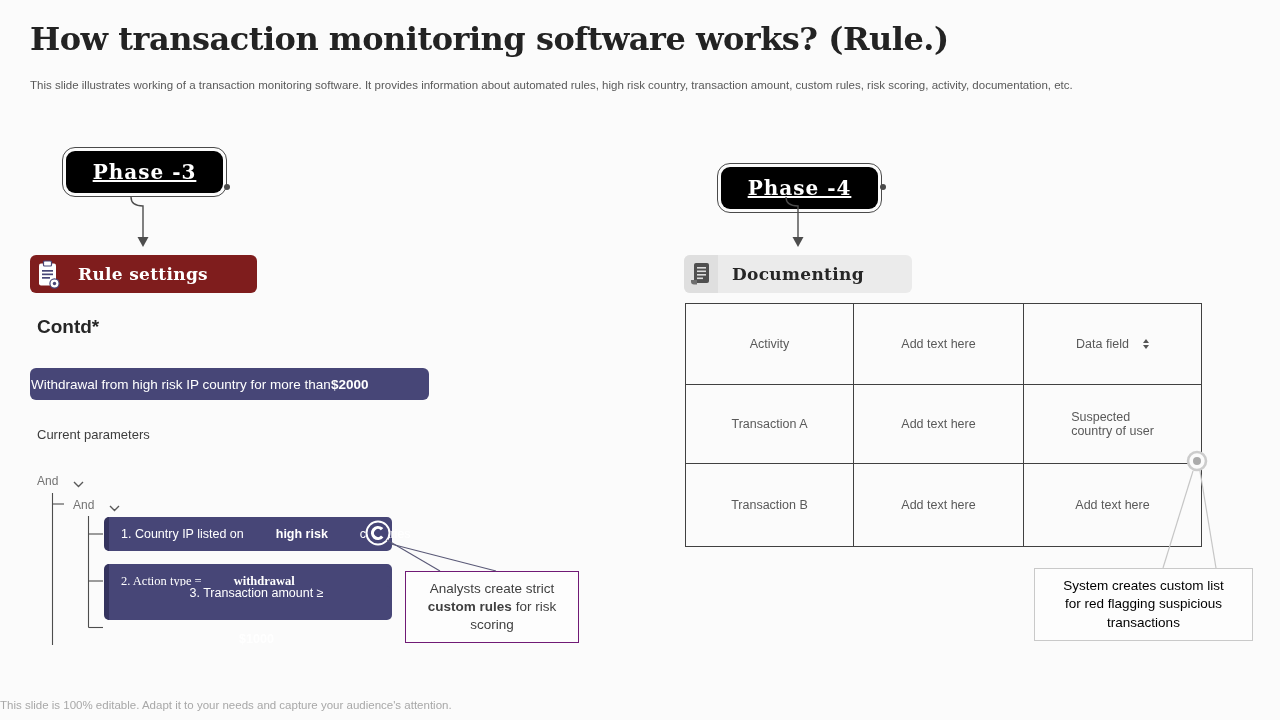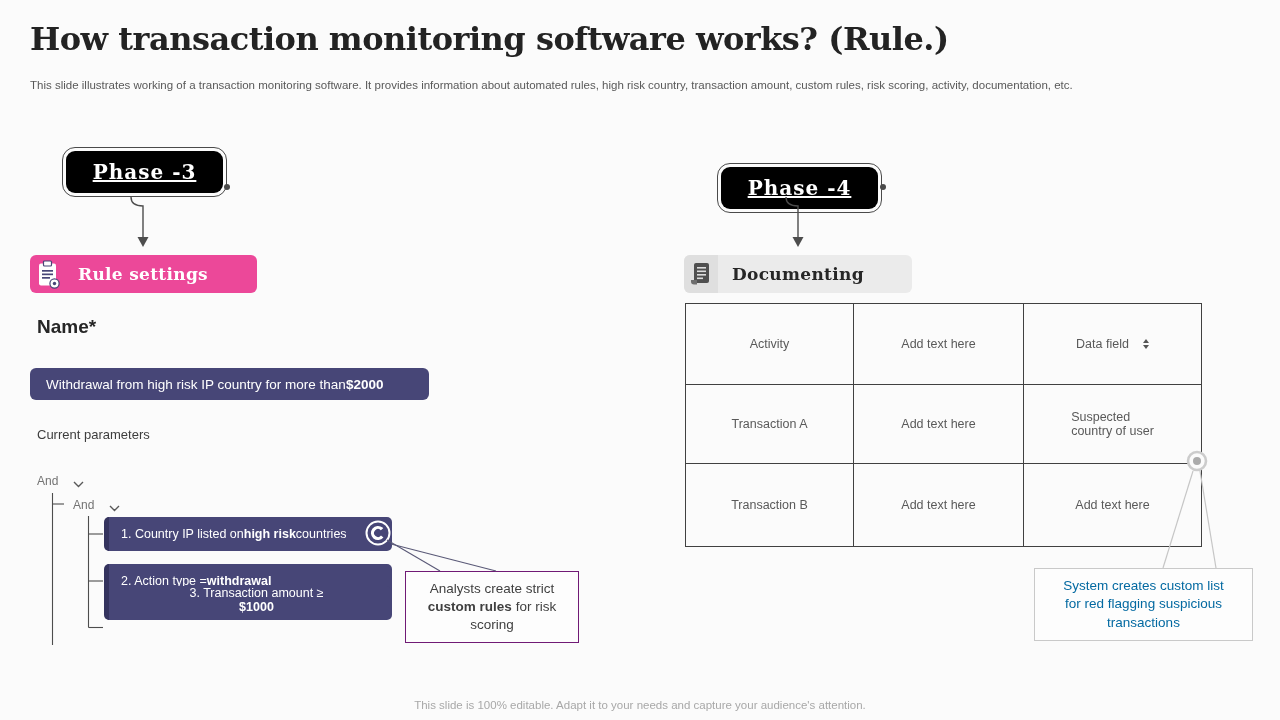--- a/index.html
+++ b/index.html
@@ -12,60 +12,60 @@
 
   
   .badge{position:absolute;width:165px;height:50px;border:1.5px solid #4a4a4a;border-radius:13px;box-sizing:border-box;}
   .badge-inner{position:absolute;inset:3px;background:#000000;border-radius:9px;
                display:flex;align-items:center;justify-content:center;color:#ffffff;
                font-family:"DejaVu Serif",serif;font-weight:700;font-size:20px;letter-spacing:1px;text-decoration:underline;}
   .badge-dot{position:absolute;width:6px;height:6px;border-radius:50%;background:#4a4a4a;}
 
   
   .section-bar{position:absolute;top:255px;height:38px;border-radius:6px;display:flex;align-items:center;box-sizing:border-box;}
-  .bar-navy{left:30px;width:227px;background:#ec4899;color:#ffffff;}
+  .bar-navy{left:30px;width:227px;background:#7f1d1d;color:#ffffff;}
   .bar-gray{left:684px;width:228px;background:#ebebeb;color:#262626;}
   .bar-icon-cell{width:38px;height:38px;display:flex;align-items:center;justify-content:center;flex:0 0 auto;border-radius:6px 0 0 6px;}
   .bar-icon-cell.gray{background:#dfdfdf;width:34px;}
   .section-label{font-family:"DejaVu Serif",serif;font-weight:700;font-size:17px;margin-left:10px;letter-spacing:0.3px;}
   .bar-gray .section-label{margin-left:14px;}
 
   .name-label{position:absolute;left:37px;top:316px;font-size:19px;font-weight:700;color:#262626;}
   .pill{position:absolute;left:30px;top:368px;width:399px;height:32px;background:#474677;border-radius:6px;
-        color:#ffffff;font-size:13.5px;display:flex;align-items:center;padding-left:16px;box-sizing:border-box;}
+        color:#ffffff;font-size:13.5px;display:flex;align-items:center;padding-left:1px;box-sizing:border-box;}
   .params-label{position:absolute;left:37px;top:427px;font-size:13px;color:#3d3d3d;}
 
   .and-row{position:absolute;font-size:12px;color:#737373;display:flex;align-items:flex-end;}
   .chev{margin-left:15px;display:inline-flex;}
 
   .rule-box{position:absolute;left:104px;width:288px;height:34px;background:#474677;
             border-left:5px solid #34335e;border-radius:5px;color:#ffffff;font-size:12.5px;
-            display:flex;align-items:center;padding-left:12px;box-sizing:border-box;white-space:nowrap;}
+            display:flex;align-items:center;padding-left:12px;box-sizing:border-box;white-space:nowrap;gap:32px;}
   .b{font-weight:700;}
   .target-wrap{position:absolute;left:364px;top:519px;width:28px;height:28px;}
 
   .callout{position:absolute;background:#fdfdfd;display:flex;align-items:center;justify-content:center;
            text-align:center;box-sizing:border-box;line-height:1.35;}
   .callout-left{left:405px;top:571px;width:174px;height:72px;border:1px solid #701a75;color:#3f3f3f;font-size:13.5px;padding:0 12px;}
-  .callout-right{left:1034px;top:568px;width:219px;height:73px;border:1px solid #c9c9c9;color:#0369a1;font-size:13.5px;padding:0 20px;}
+  .callout-right{left:1034px;top:568px;width:219px;height:73px;border:1px solid #c9c9c9;color:#000000;font-size:13.5px;padding:0 20px;}
 
   
   .doc-table{position:absolute;left:685px;top:303px;display:grid;
              grid-template-columns:168px 170px 177px;grid-template-rows:81px 79px 82px;
              border:1px solid #414141;}
   .cell{border-right:1px solid #414141;border-bottom:1px solid #414141;
         display:flex;align-items:center;justify-content:center;
         font-size:12.5px;color:#595959;white-space:pre-line;}
   .cell:nth-child(3n){border-right:none;}
   .cell:nth-child(n+7){border-bottom:none;}
   .sort-icon{display:inline-flex;flex-direction:column;margin-left:14px;}
   .tri-up{width:0;height:0;border-left:3.5px solid transparent;border-right:3.5px solid transparent;border-bottom:4.5px solid #555555;margin-bottom:2px;}
   .tri-down{width:0;height:0;border-left:3.5px solid transparent;border-right:3.5px solid transparent;border-top:4.5px solid #555555;}
 
-  .footer{position:absolute;left:0;top:699px;width:1280px;text-align:center;font-size:11.5px;color:#a8a8a8;}
+  .footer{position:absolute;left:0;top:699px;width:1280px;text-align:left;font-size:11.5px;color:#a8a8a8;}
 
   .overlay{position:absolute;inset:0;pointer-events:none;z-index:10;}
 </style>
 </head>
 <body>
 
 <div class="canvas">
 
   <div class="title">How transaction monitoring software works? (Rule.)</div>
   <div class="subtitle">This slide illustrates working of a transaction monitoring software. It provides information about automated rules, high risk country, transaction amount, custom rules, risk scoring, activity, documentation, etc.</div>
@@ -102,21 +102,21 @@
         <rect x="8" y="6" width="9" height="1.6" fill="#dddddd"></rect>
         <rect x="8" y="9.5" width="9" height="1.6" fill="#dddddd"></rect>
         <rect x="8" y="13" width="9" height="1.6" fill="#dddddd"></rect>
         <rect x="8" y="16.5" width="6" height="1.6" fill="#dddddd"></rect>
         <path d="M8,22 l0,-3 l-6,0 l0,1.5 q0,3 3,3 l3,0 z" fill="#6e6e6e"></path>
       </svg>
     </div>
     <div class="section-label">Documenting</div>
   </div>
 
-  <div class="name-label">Name*</div>
+  <div class="name-label">Contd*</div>
   <div class="pill">
     <span>Withdrawal from high risk IP country for more than </span>
       <span class="b">$2000</span>
   </div>
   <div class="params-label">Current parameters</div>
 
   <div class="and-row" style="left:37px;top:474px;">
     <span>And</span>
     <span class="chev">
       <svg width="11" height="7" viewBox="0 0 11 7">
@@ -131,21 +131,21 @@
           <polyline points="1,1 5.5,5.5 10,1" fill="none" stroke="#595959" stroke-width="1.4"></polyline>
         </svg>
     </span>
   </div>
 
   <div class="rule-box" style="top:517px;">
     <span>1. Country IP listed on </span>
       <span class="b">high risk</span>
       <span> countries</span>
   </div>
-  <div class="rule-box" style="top:564px;">
+  <div class="rule-box" style="top:564px;font-family:Liberation Serif, serif;">
     <span>2. Action type = </span>
       <span class="b">withdrawal</span>
       <span></span>
   </div>
   <div class="rule-box" style="top:586px;flex-direction:column;">
     <span>3. Transaction amount ≥ </span>
       <span class="b">$1000</span>
       <span></span>
   </div>
 

